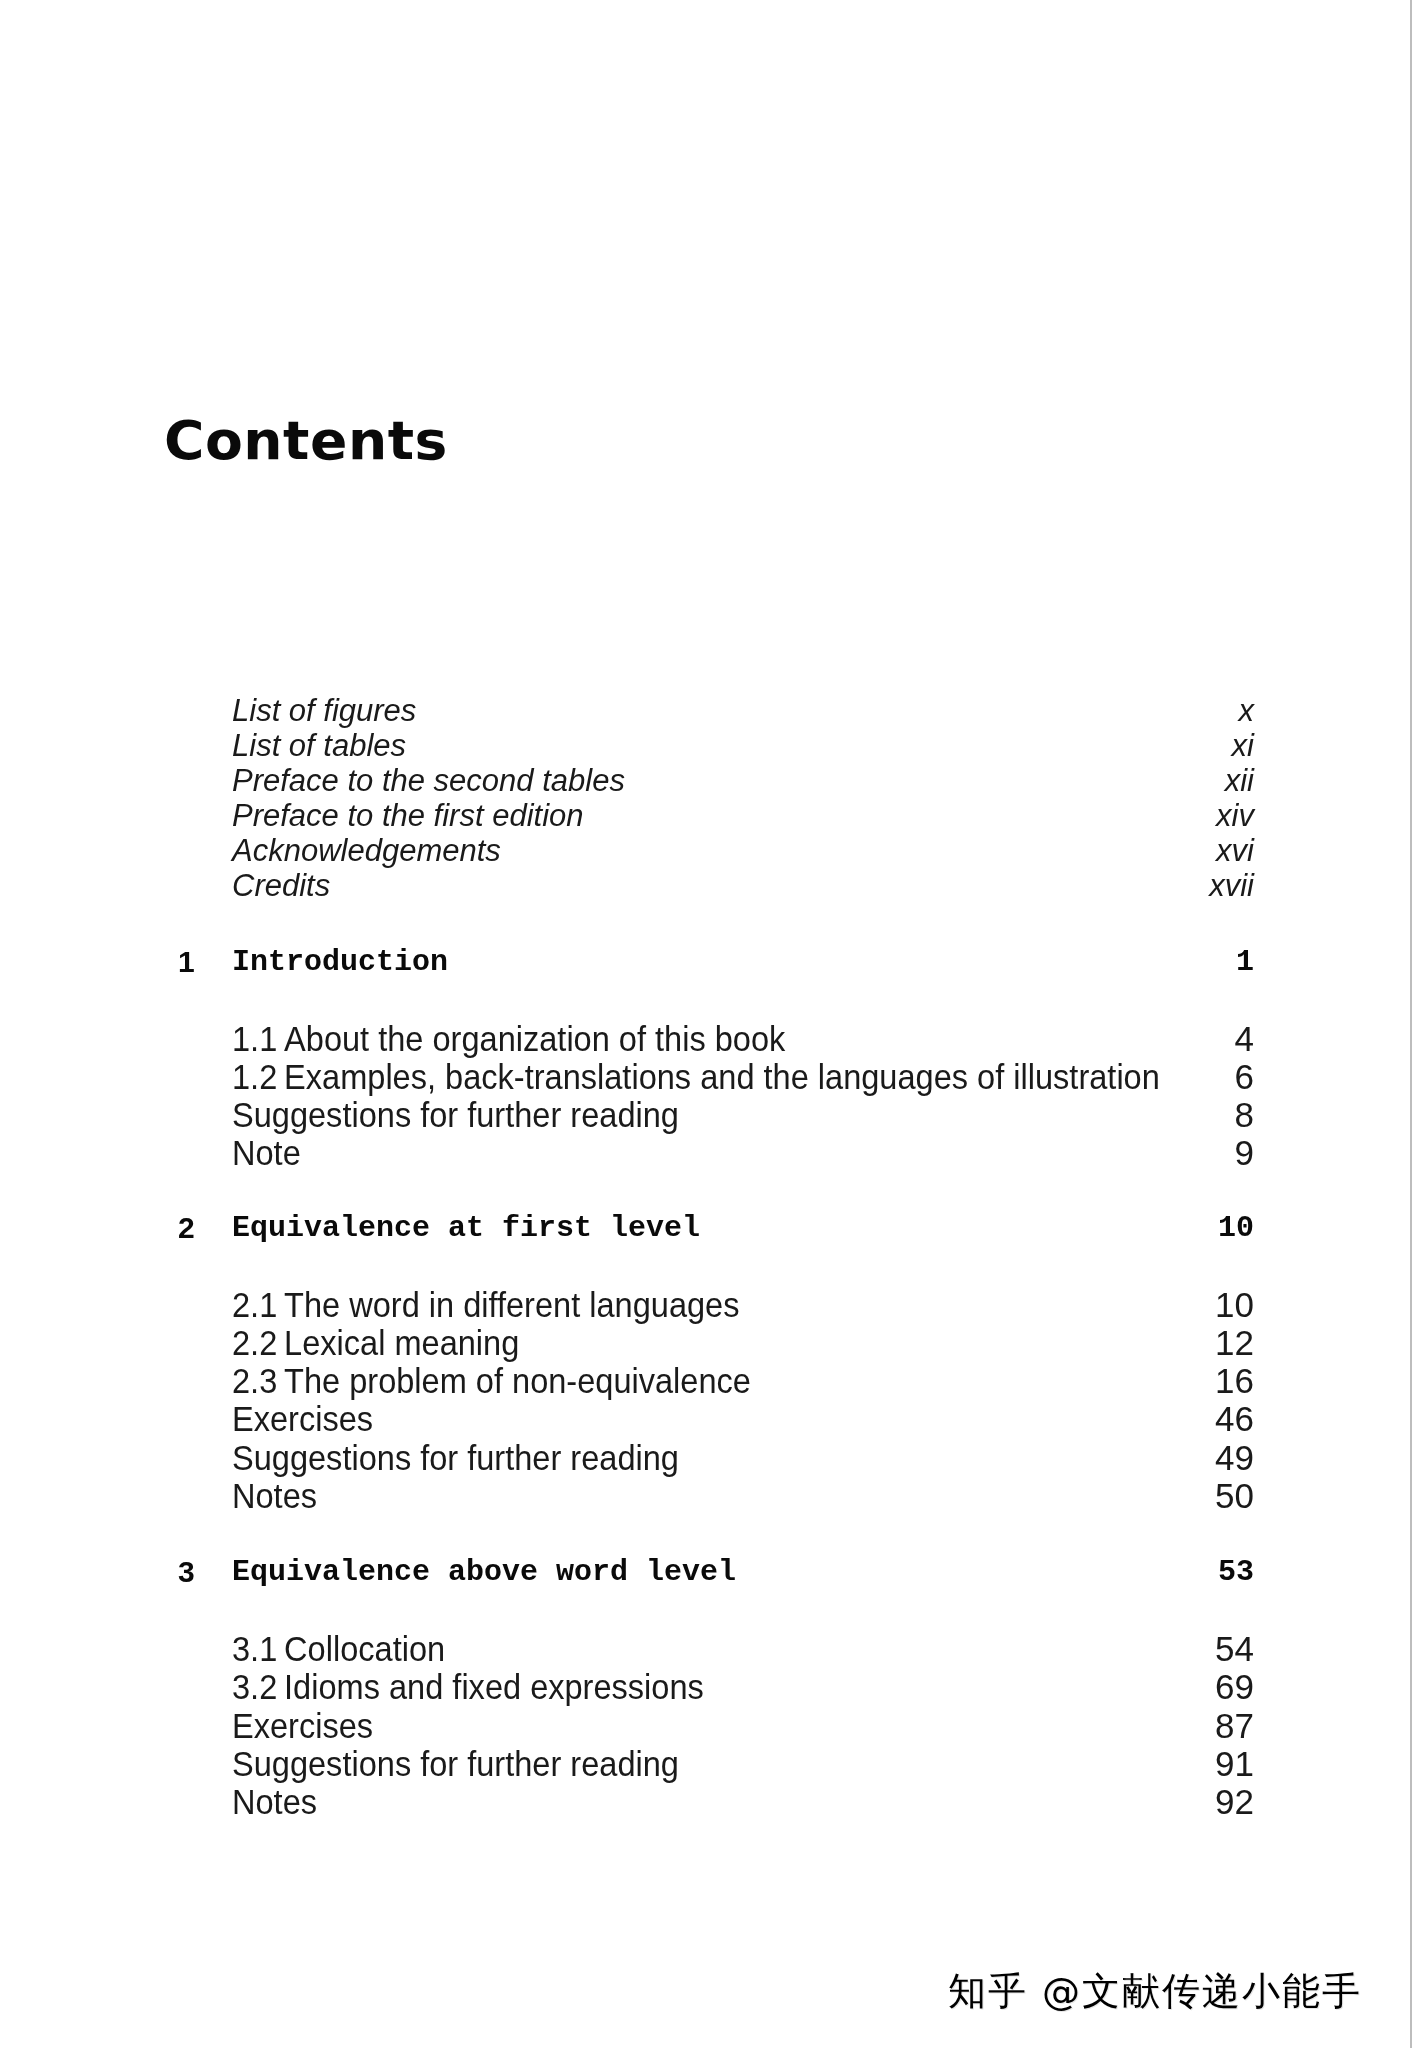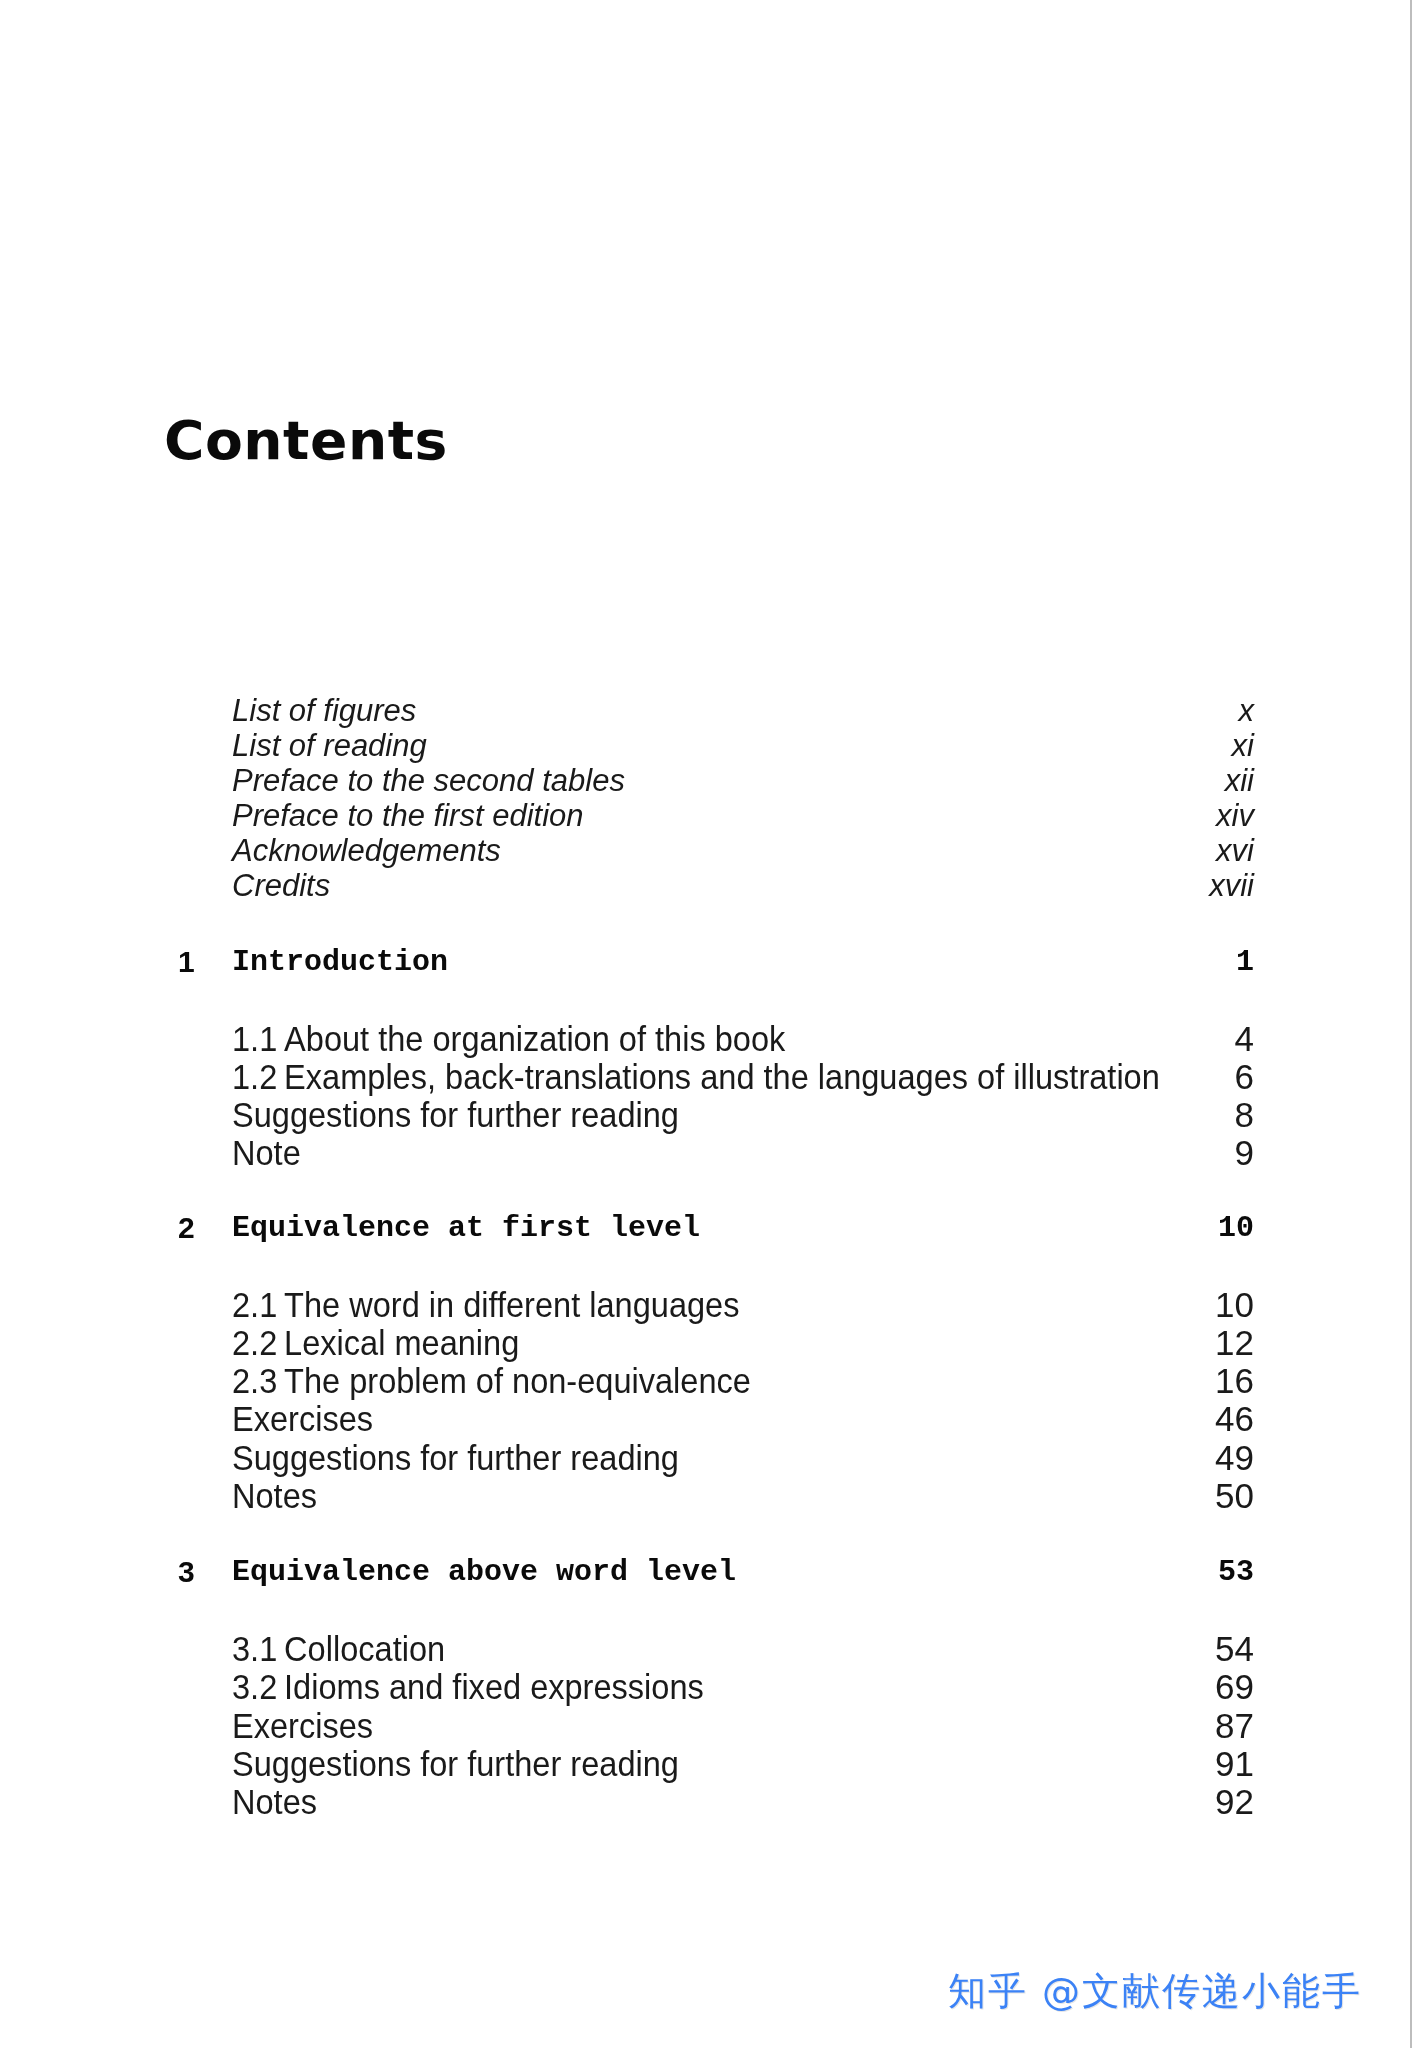--- a/index.html
+++ b/index.html
@@ -96,40 +96,40 @@
   .sub .secnum {
     display: inline-block;
     min-width: 56px;
   }
   .watermark {
     position: absolute;
     left: 948px;
     top: 1966px;
     font-family: "DejaVu Sans", sans-serif;
     font-size: 38px;
-    color: #3b82f6;
+    color: #000000;
     letter-spacing: 2px;
     white-space: nowrap;
     text-shadow: 1px 1px 0 #e6e6e6;
   }
 </style>
 </head>
 <body>
 
 <div class="page-edge"></div>
 
 <h1 class="title">Contents</h1>
 
 <div>
   <div class="row fm" style="top:660px">
     <span class="label">List of figures</span>
     <span class="page">x</span>
   </div>
   <div class="row fm" style="top:695px">
-    <span class="label">List of reading</span>
+    <span class="label">List of tables</span>
     <span class="page">xi</span>
   </div>
   <div class="row fm" style="top:730px">
     <span class="label">Preface to the second tables</span>
     <span class="page">xii</span>
   </div>
   <div class="row fm" style="top:765px">
     <span class="label">Preface to the first edition</span>
     <span class="page">xiv</span>
   </div>

